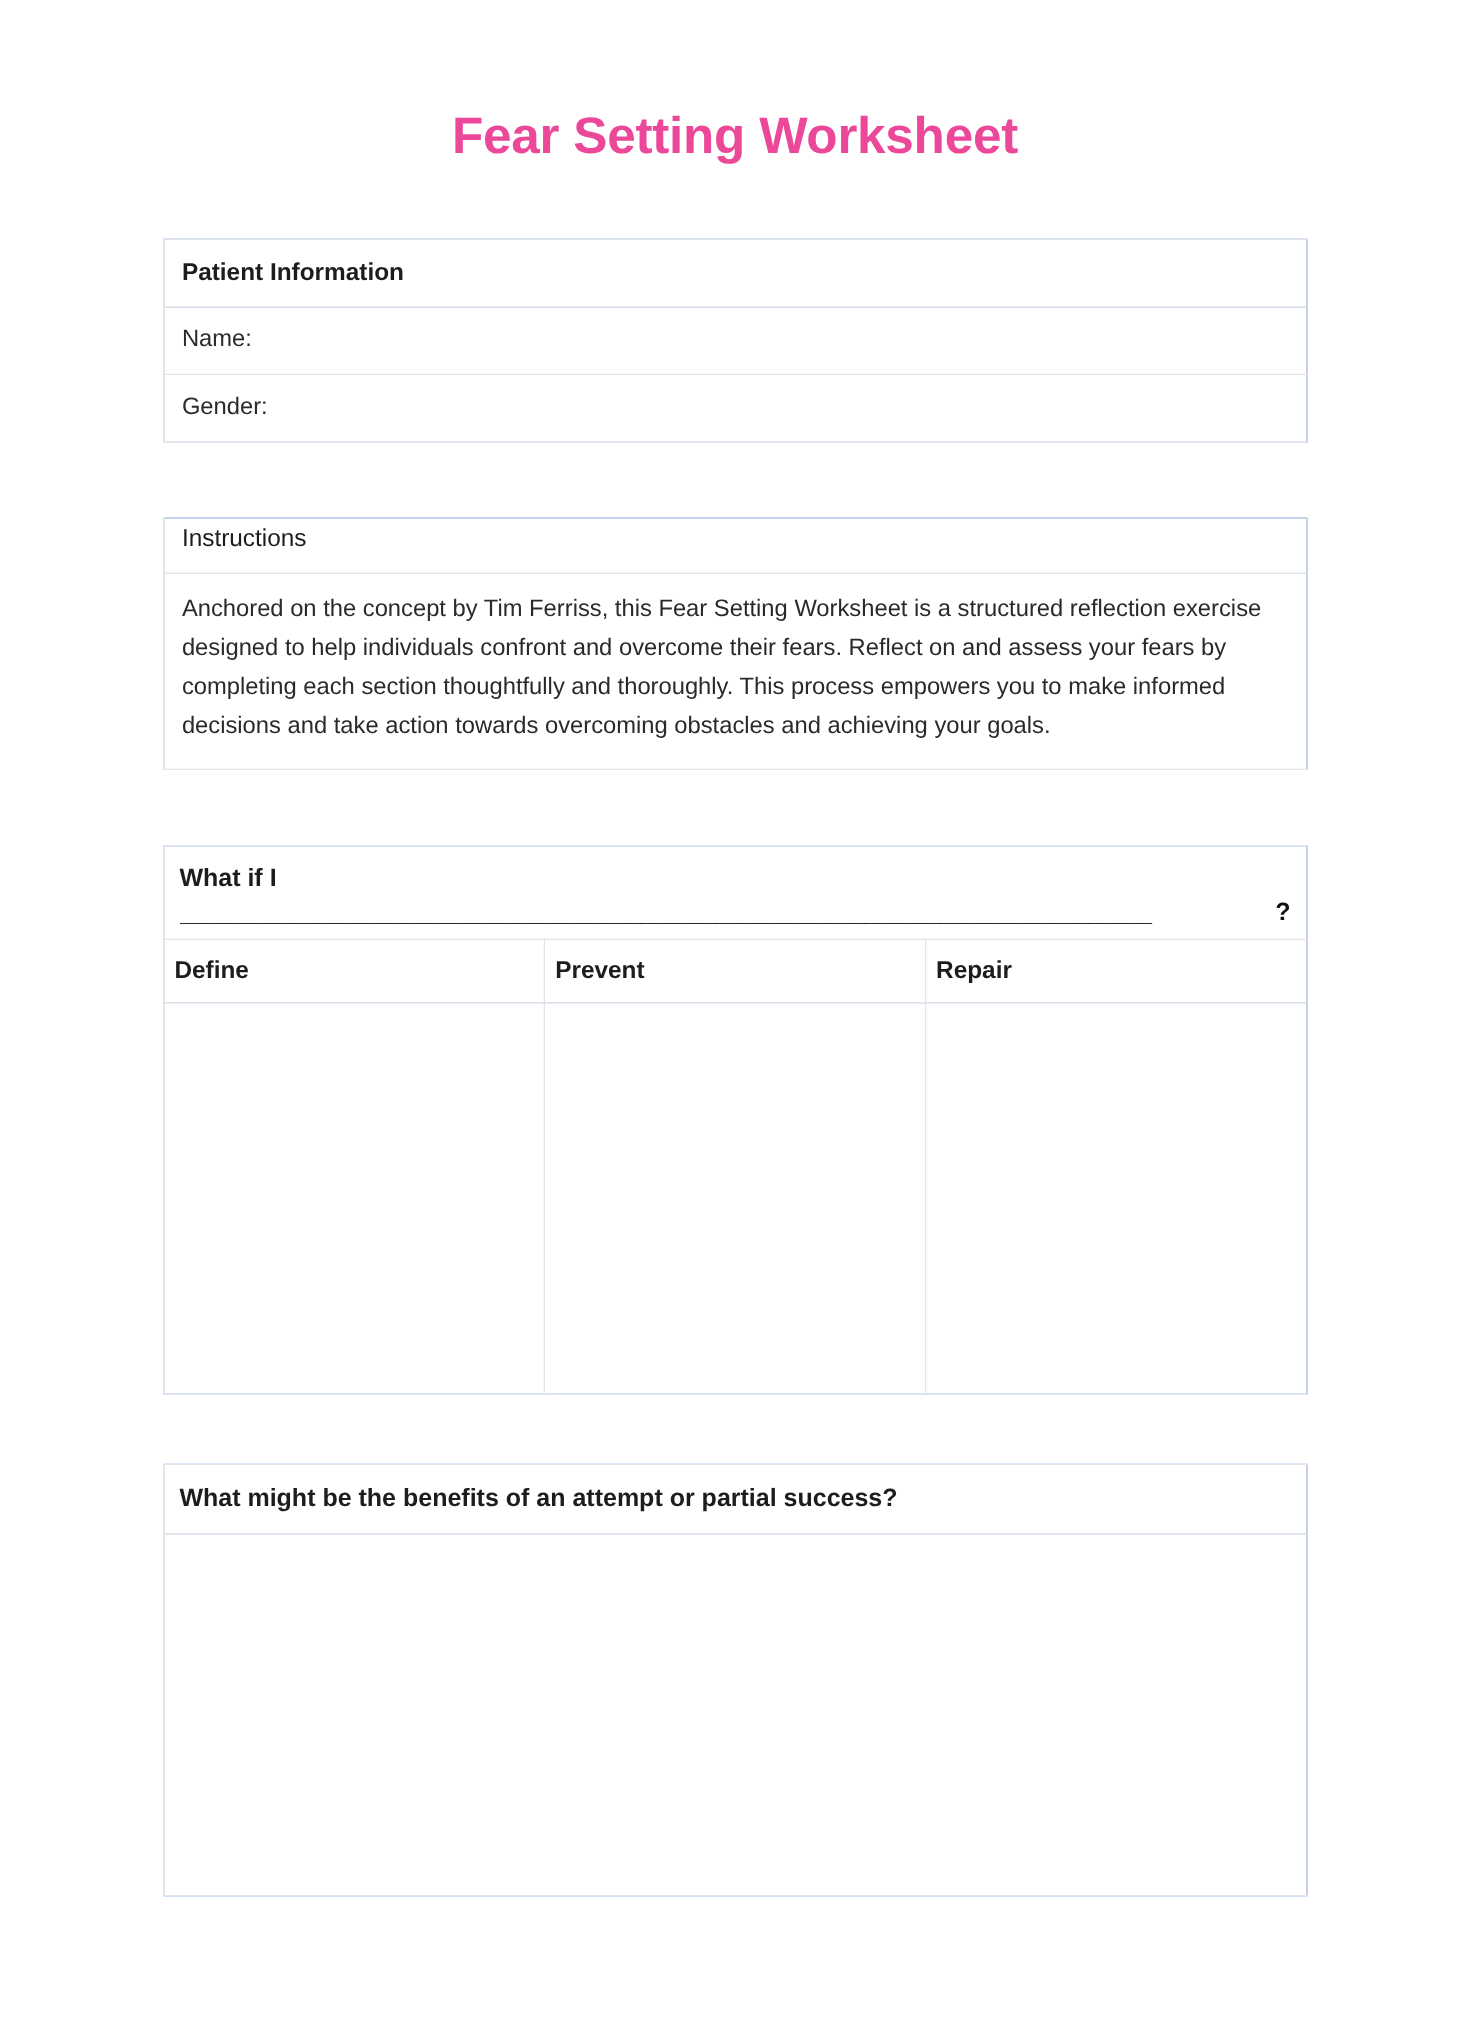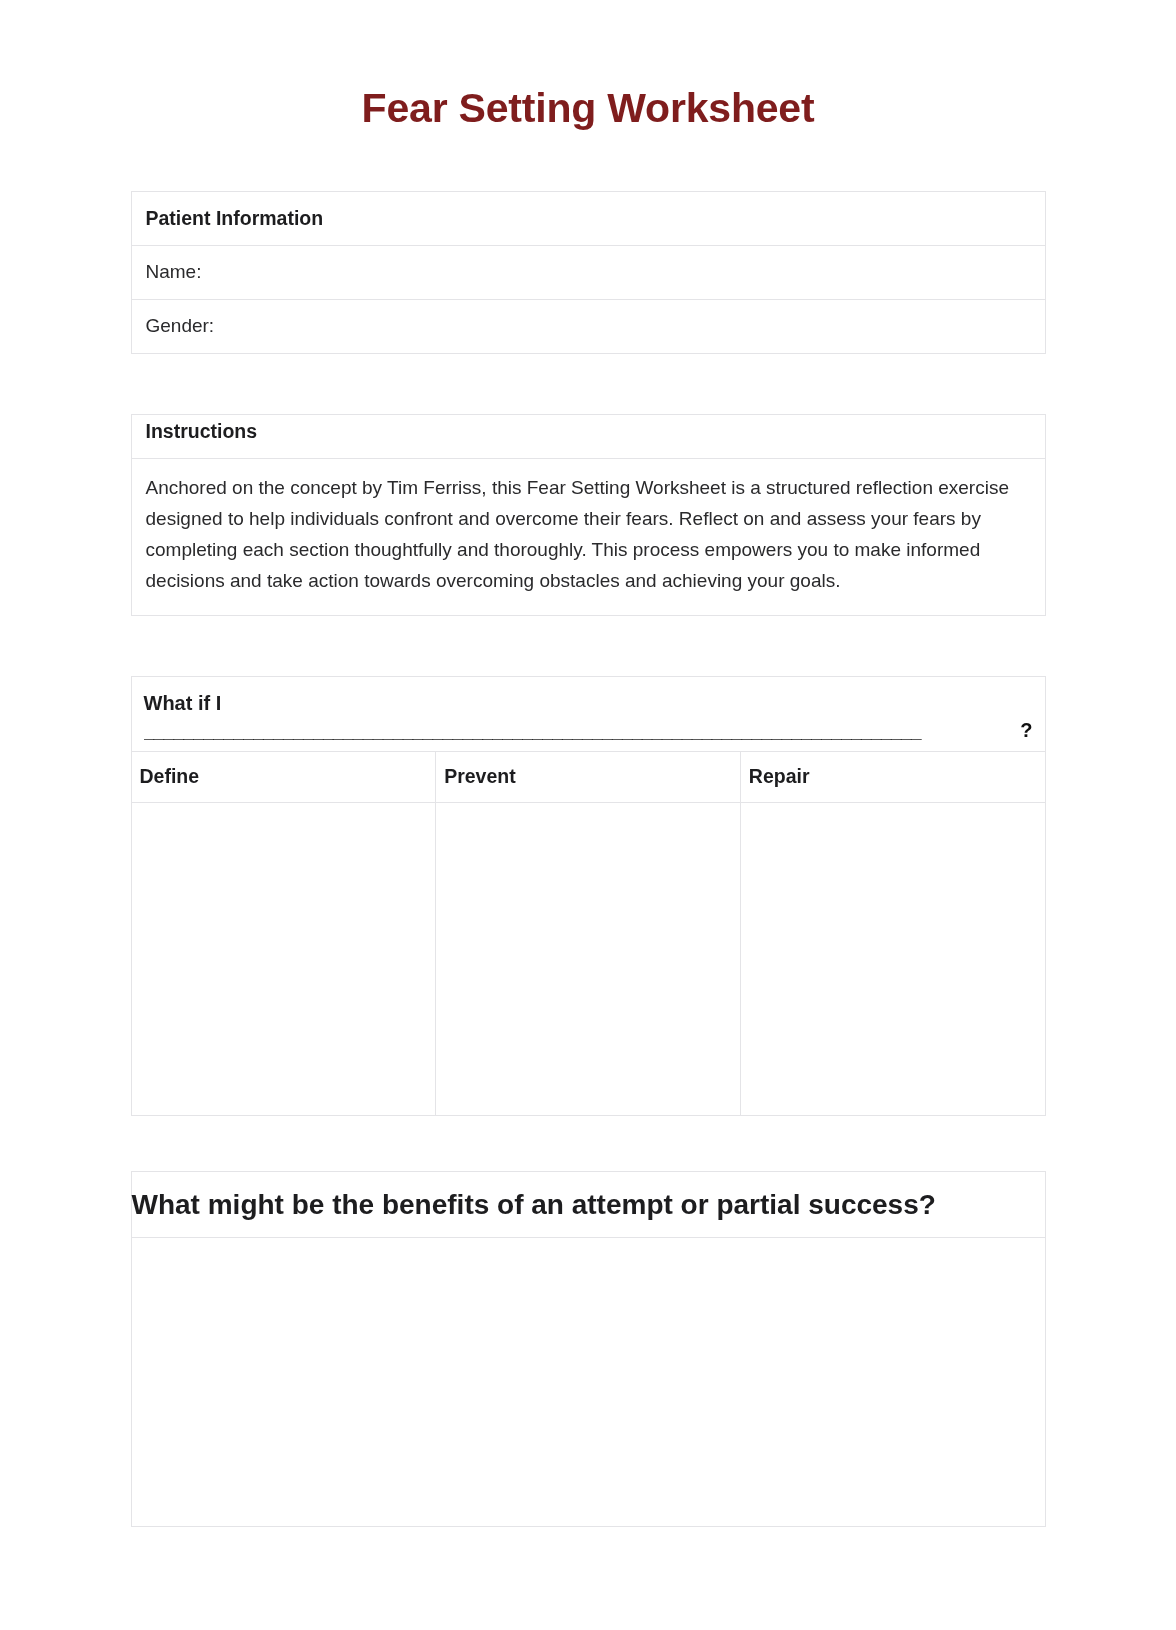--- a/index.html
+++ b/index.html
@@ -25,21 +25,21 @@
     background: #ffffff;
   }
 
   .page-title {
     margin: 0;
     padding-top: 86px;
     text-align: center;
     font-size: 41px;
     font-weight: bold;
     letter-spacing: -0.2px;
-    color: #7f1d1d;
+    color: #ec4899;
     line-height: 1.1;
   }
 
   .sheet-table {
     width: 915px;
     margin: 0 auto;
     border-collapse: collapse;
     table-layout: fixed;
     background: #3b82f6;
   }
@@ -72,21 +72,21 @@
     height: 18px;
   }
 
   
   .block-instructions {
     margin-top: 60px;
   }
   .block-instructions .hdr-cell {
     padding: 5px 14px 15px 14px;
     font-size: 19.5px;
-    font-weight: bold;
+    font-weight: normal;
     color: #1d1d1f;
     line-height: 1.2;
   }
   .block-instructions .body-cell {
     padding: 14px 14px 18px 14px;
     font-size: 19px;
     line-height: 1.63;
     color: #2a2a2c;
     font-weight: normal;
   }
@@ -144,22 +144,22 @@
     height: 296px;
     padding: 8px;
   }
 
   
   .block-benefits {
     margin-top: 55px;
   }
   .benefits-head-cell {
     text-align: center;
-    padding: 15px 12px 15px 0;
-    font-size: 28px;
+    padding: 15px 12px 15px 12px;
+    font-size: 20px;
     font-weight: bold;
     color: #1d1d1f;
     line-height: 1.25;
   }
   .benefits-body-cell {
     height: 272px;
     padding: 8px;
   }
 </style>
 </head>

